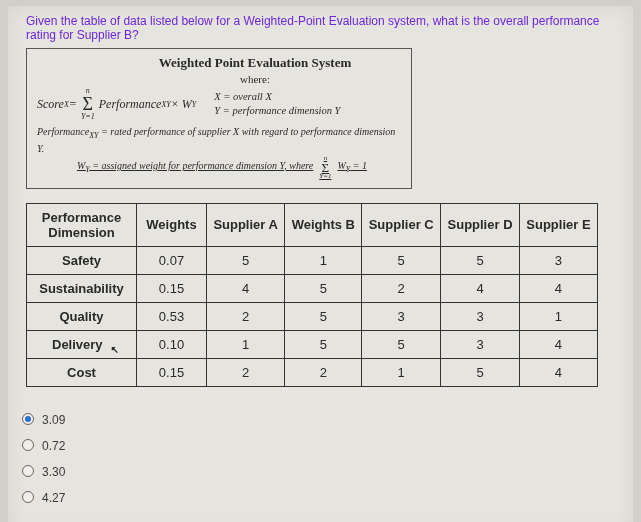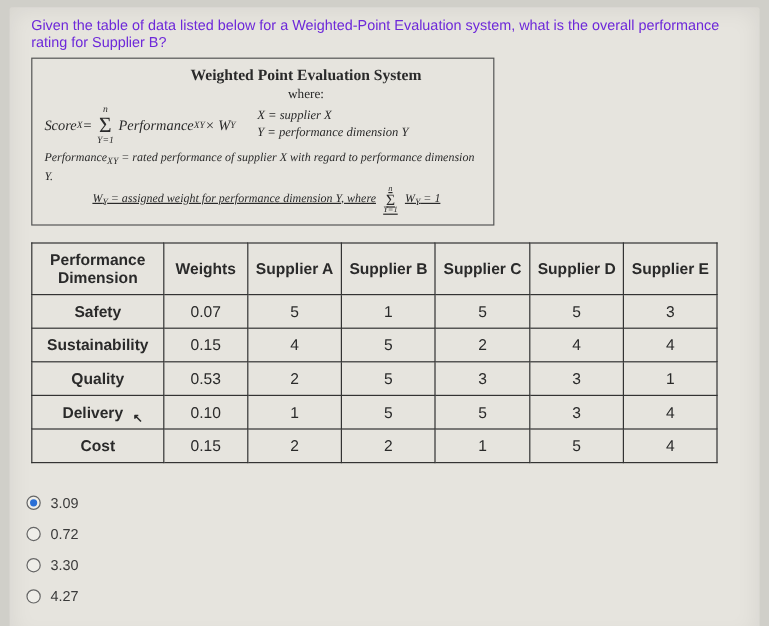--- a/index.html
+++ b/index.html
@@ -94,21 +94,21 @@
   .cursor { font-size: 10px; position: relative; top: 4px; left: 8px;}
 
   .options {
     margin-left: -4px;
     font-family: Arial, sans-serif;
     font-size: 12px;
     color: #3a3a3a;
   }
   .opt {
     display: flex;
-    align-items: center;
+    align-items: flex-start;
     gap: 8px;
     padding: 6px 0;
   }
   .radio {
     width: 12px; height: 12px;
     border: 1.5px solid #666;
     border-radius: 50%;
     display: inline-flex;
     align-items: center;
     justify-content: center;
@@ -140,21 +140,21 @@
           <span class="sigma-top">n</span>
           <span class="sigma">Σ</span>
           <span class="sigma-bot">Y=1</span>
         </span>
         <span>Performance</span>
           <span class="sub">XY</span>
         <span> × W</span>
           <span class="sub">Y</span>
       </div>
       <div class="defs">
-        <div>X = supplier X</div>
+        <div>X = overall X</div>
         <div>Y = performance dimension Y</div>
       </div>
     </div>
     <div class="notes">
       <div>
         <span>Performance</span><span class="sub">XY</span><span> = rated performance of supplier X with regard to performance dimension Y.</span>
       </div>
       <div class="line2">
         <span>
           <span>W</span><span class="sub">Y</span><span> = assigned weight for performance dimension Y, where </span>
@@ -170,21 +170,21 @@
       </div>
     </div>
   </div>
 
   <table class="data">
     <thead>
       <tr>
         <th class="th-perf">Performance Dimension</th>
         <th class="th-w">Weights</th>
         <th>Supplier A</th>
-        <th>Supplier B</th>
+        <th>Weights B</th>
         <th>Supplier C</th>
         <th>Supplier D</th>
         <th>Supplier E</th>
       </tr>
     </thead>
     <tbody>
       <tr>
         <td class="row-label">Safety</td>
         <td>0.07</td>
         <td>5</td>

